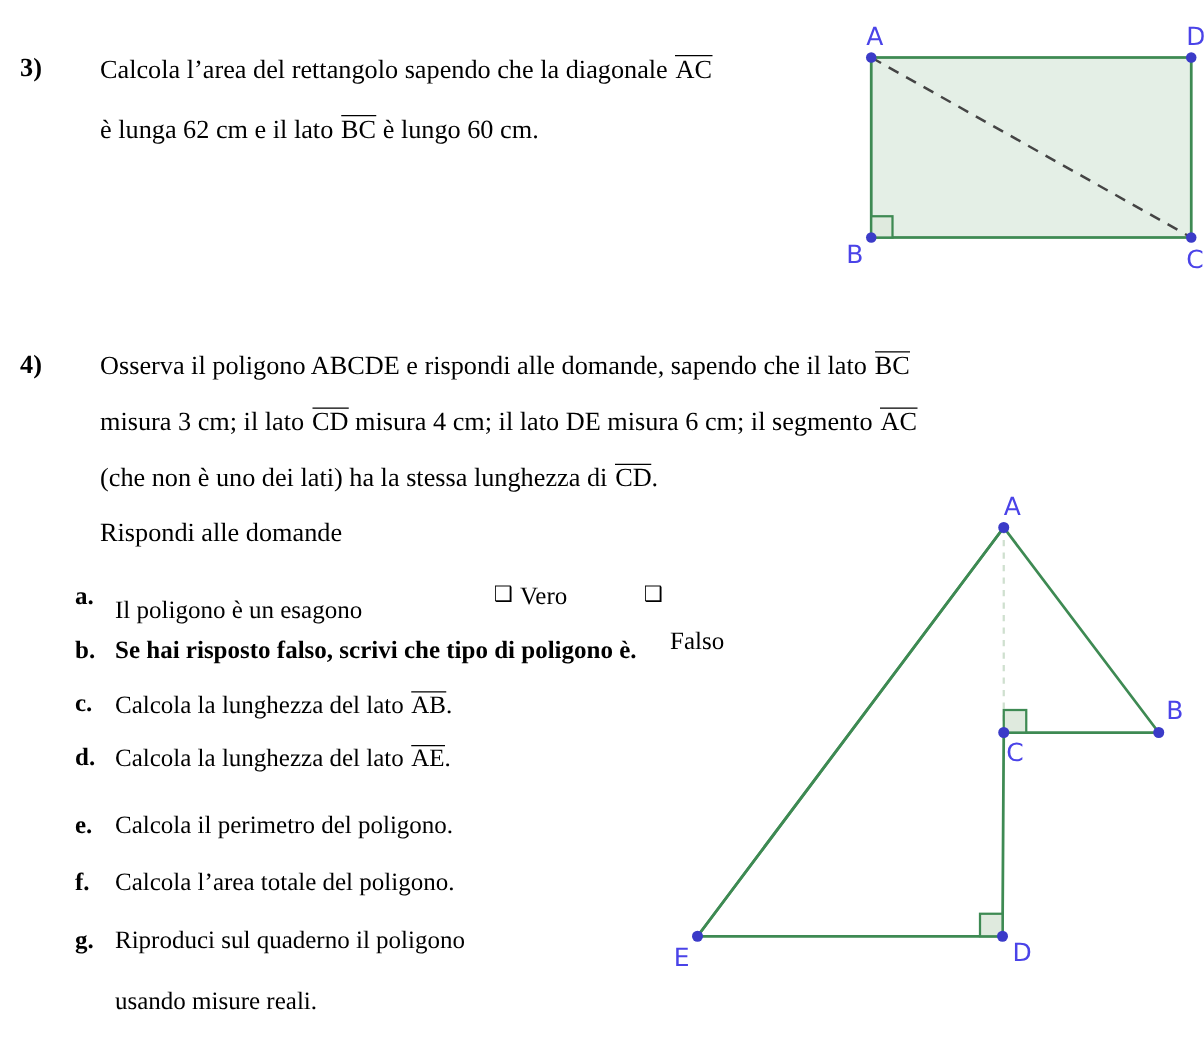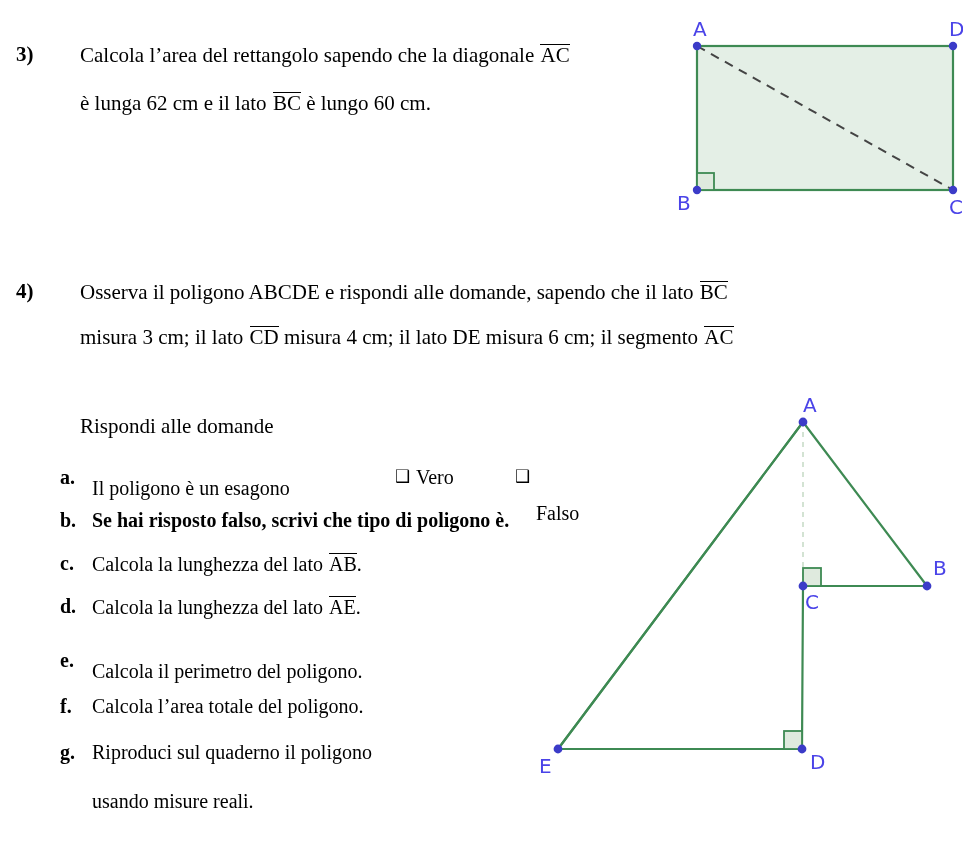--- a/index.html
+++ b/index.html
@@ -110,20 +110,23 @@
   <span class="abs q-num" style="left:16px; top:281px;">4)</span>
 
   <span class="abs q-text" style="left:52px; top:281px;">
     <span>Osserva il poligono ABCDE e rispondi alle domande, sapendo che il lato </span><span class="ovl">BC</span>
   </span>
 
   <span class="abs q-text" style="left:52px; top:326px;">
     <span>misura 3 cm; il lato </span><span class="ovl">CD</span><span> misura 4 cm; il lato DE misura 6 cm; il segmento </span><span class="ovl">AC</span>
   </span>
 
+  <span class="abs q-text" style="left:52px; top:371px;">
+    <span>(che non è uno dei lati) ha la stessa lunghezza di </span><span class="ovl">CD</span><span>.</span>
+  </span>
 
   <span class="abs q-text" style="left:52px; top:416px;">Rispondi alle domande</span>
 
   <span class="abs item-letter" style="left:60px; top:467px;">a.</span>
   <span class="abs item-text" style="left:92px; top:478px;">Il poligono è un esagono</span>
   <span class="abs checkbox-glyph" style="left:395px; top:468px;">❑</span>
   <span class="abs item-text" style="left:416px; top:467px;">Vero</span>
   <span class="abs checkbox-glyph" style="left:515px; top:468px;">❑</span>
   <span class="abs item-text" style="left:536px; top:467px;margin-top:36px;">Falso</span>
 
@@ -134,21 +137,21 @@
   <span class="abs item-text" style="left:92px; top:553px;">
     <span>Calcola la lunghezza del lato </span><span class="ovl">AB</span><span>.</span>
   </span>
 
   <span class="abs item-letter" style="left:60px; top:596px;">d.</span>
   <span class="abs item-text" style="left:92px; top:596px;">
     <span>Calcola la lunghezza del lato </span><span class="ovl">AE</span><span>.</span>
   </span>
 
   <span class="abs item-letter" style="left:60px; top:650px;">e.</span>
-  <span class="abs item-text" style="left:92px; top:650px;margin-top:11px;">Calcola il perimetro del poligono.</span>
+  <span class="abs item-text" style="left:92px; top:650px;">Calcola il perimetro del poligono.</span>
 
   <span class="abs item-letter" style="left:60px; top:696px;">f.</span>
   <span class="abs item-text" style="left:92px; top:696px;">Calcola l’area totale del poligono.</span>
 
   <span class="abs item-letter" style="left:60px; top:742px;">g.</span>
   <span class="abs item-text" style="left:92px; top:742px;">Riproduci sul quaderno il poligono</span>
   <span class="abs item-text" style="left:92px; top:791px;">usando misure reali.</span>
 
   <div class="fig" style="left:520px; top:390px; width:443px; height:410px;">
     <svg width="443" height="410" viewBox="0 0 443 410">

